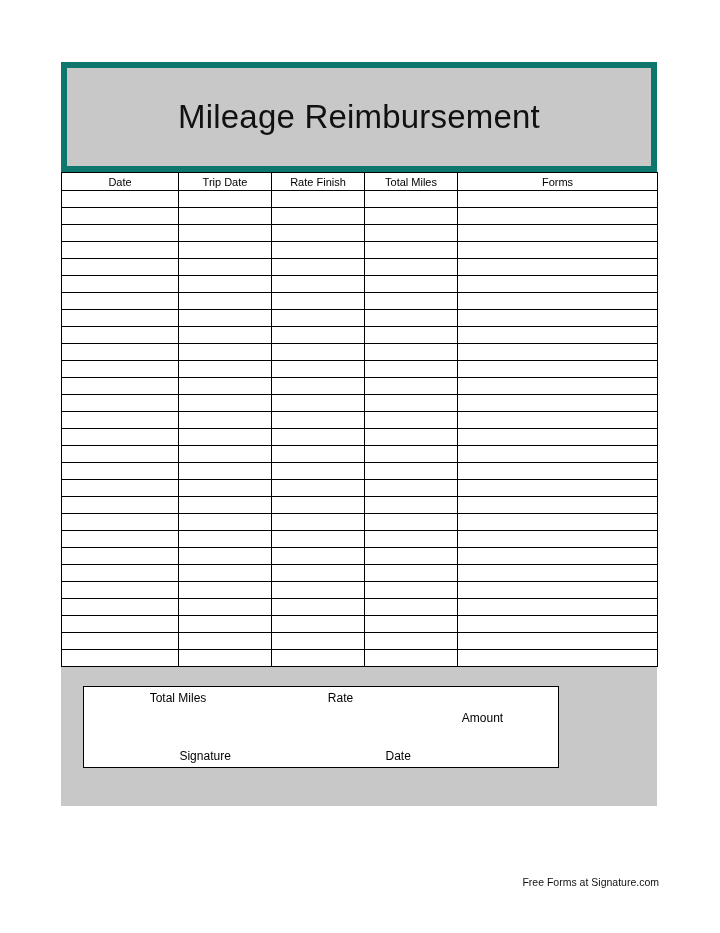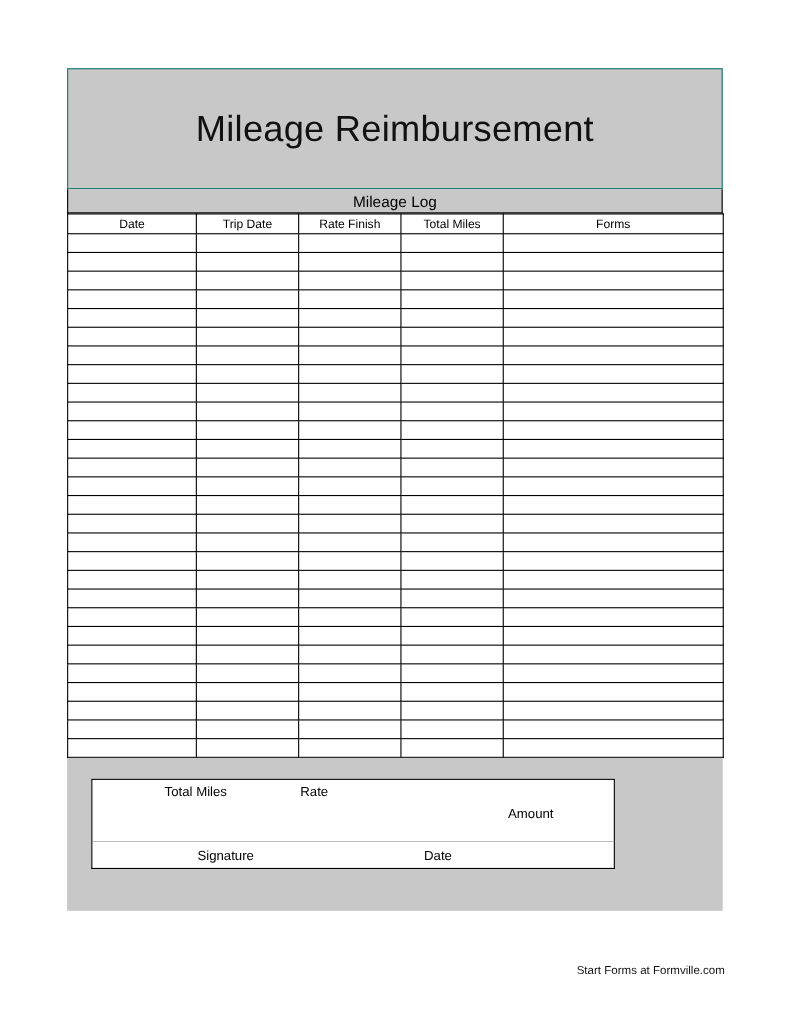--- a/index.html
+++ b/index.html
@@ -30,21 +30,21 @@
     top: 62px;
     width: 596px;
   }
 
   
   .title-banner {
     box-sizing: border-box;
     width: 596px;
     height: 110px;
     background: #c8c8c8;
-    border: 1px solid #0f766e;
+    border: 6px solid #0f766e;
     display: flex;
     align-items: center;
     justify-content: center;
   }
   .title-text {
     font-size: 33px;
     font-weight: normal;
     letter-spacing: 0.2px;
     color: #111111;
     line-height: 1.1;
@@ -118,21 +118,21 @@
     position: absolute;
     left: 22px;
     top: 20px;
     width: 474px;
     height: 22px;
     display: flex;
     align-items: center;
     font-size: 12px;
   }
   .totals-labels .lbl-miles { width: 190px; text-align: center; }
-  .totals-labels .lbl-rate  { width: 135px; }
+  .totals-labels .lbl-rate  { width: 135px; text-align: center; }
   .totals-labels .lbl-amt   { width: 149px; text-align: center; margin-top: 39px; }
 
   .sign-box {
     position: absolute;
     left: 22px;
     top: 76px;
     width: 474px;
     height: 24px;
     background: #ffffff;
     border: 1px solid #000000;
@@ -164,23 +164,20 @@
 <body>
 
 <div class="page">
 
   <div class="form-wrap">
 
     <div class="title-banner">
       <div class="title-text">Mileage Reimbursement</div>
     </div>
 
-    <div class="log-header">
-      <span>Mileage Log</span>
-    </div>
 
     <table class="mileage">
       <colgroup>
         <col class="c-date">
         <col class="c-start">
         <col class="c-finish">
         <col class="c-miles">
         <col class="c-notes">
       </colgroup>
       <thead>
@@ -402,15 +399,15 @@
 
       <div class="sign-box"></div>
       <div class="sign-labels">
         <div class="lbl-sig">Signature</div>
         <div class="lbl-date">Date</div>
       </div>
     </div>
 
   </div>
 
-  <div class="credit">Start Forms at Formville.com</div>
+  <div class="credit">Free Forms at Signature.com</div>
 
 </div>
 
 </body></html>

